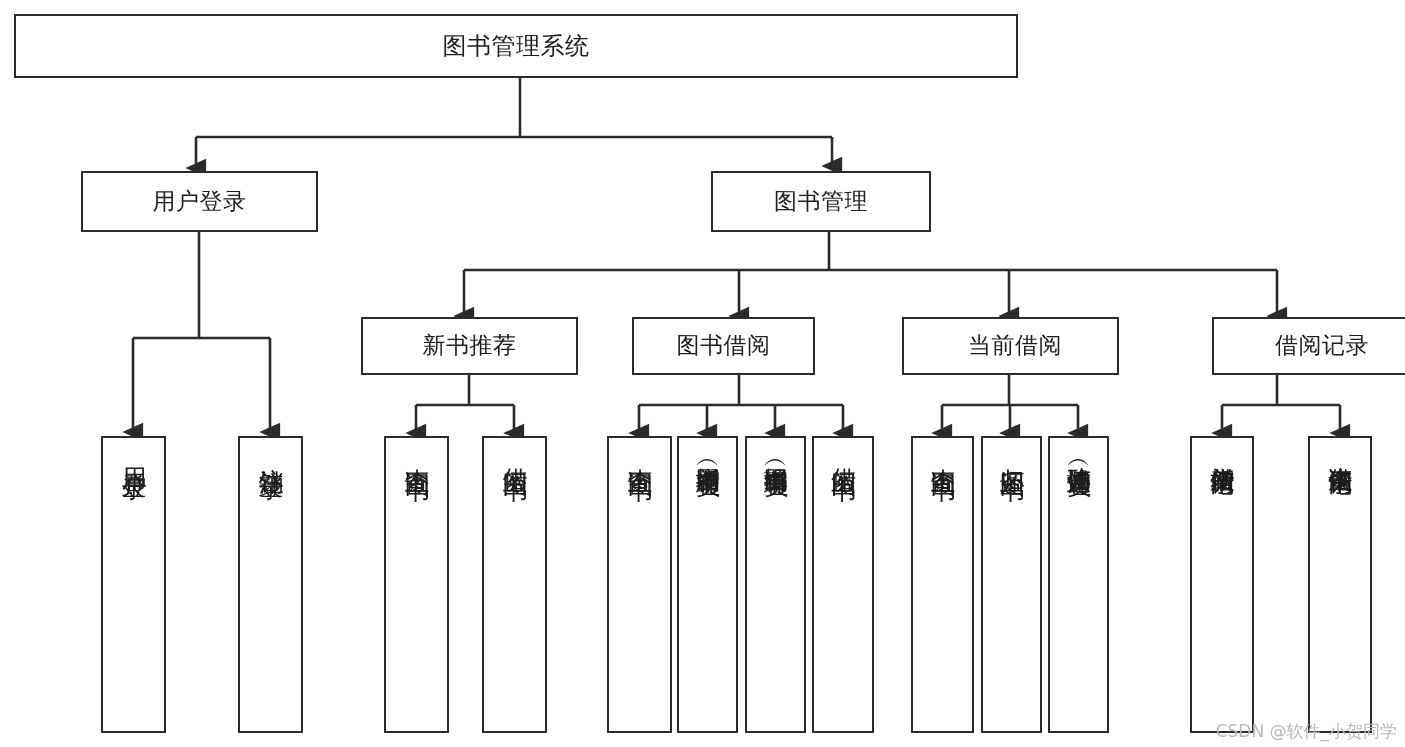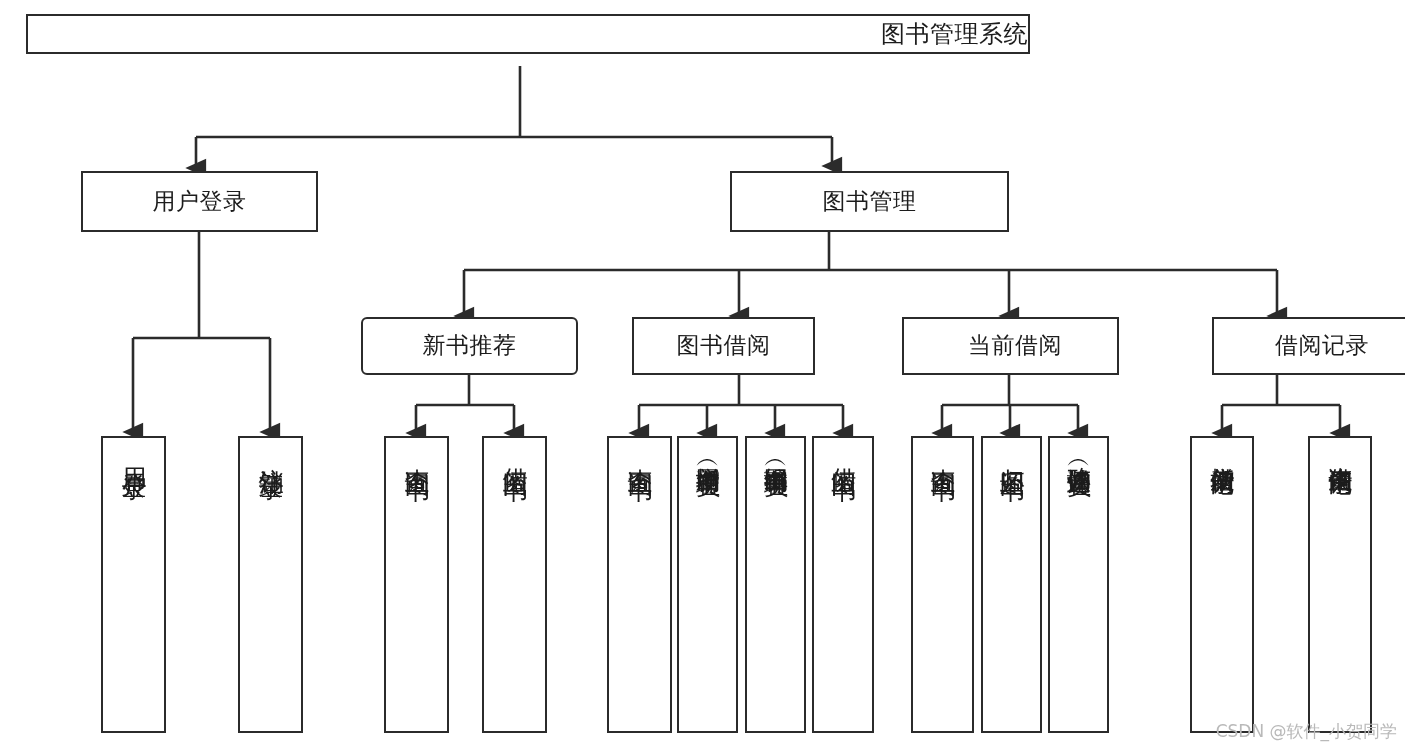--- a/index.html
+++ b/index.html
@@ -129,33 +129,33 @@
       <path d="M1010,405 L1010,433" marker-end="url(#arrowhead)"></path>
       <path d="M1078,405 L1078,433" marker-end="url(#arrowhead)"></path>
 
       <path d="M1277,375 L1277,405"></path>
       <path d="M1222,405 L1340,405"></path>
       <path d="M1222,405 L1222,433" marker-end="url(#arrowhead)"></path>
       <path d="M1340,405 L1340,433" marker-end="url(#arrowhead)"></path>
     </g>
   </svg>
 
-  <div class="node root horiz" style="left:26px; top:14px; width:1004px; height:40px;justify-content:flex-end;">
+  <div class="node root horiz" style="left:14px; top:14px; width:1004px; height:64px;">
     <span class="node-label">图书管理系统</span>
   </div>
 
   <div class="node horiz" style="left:81px; top:171px; width:237px; height:61px;">
     <span class="node-label">用户登录</span>
   </div>
 
-  <div class="node horiz" style="left:730px; top:171px; width:279px; height:61px;">
+  <div class="node horiz" style="left:711px; top:171px; width:220px; height:61px;">
     <span class="node-label">图书管理</span>
   </div>
 
-  <div class="node horiz" style="left:361px; top:317px; width:217px; height:58px;border-radius:6px;">
+  <div class="node horiz" style="left:361px; top:317px; width:217px; height:58px;">
     <span class="node-label">新书推荐</span>
   </div>
 
   <div class="node horiz" style="left:632px; top:317px; width:183px; height:58px;">
     <span class="node-label">图书借阅</span>
   </div>
 
   <div class="node horiz" style="left:902px; top:317px; width:217px; height:58px;padding-left:9px;">
     <span class="node-label">当前借阅</span>
   </div>

